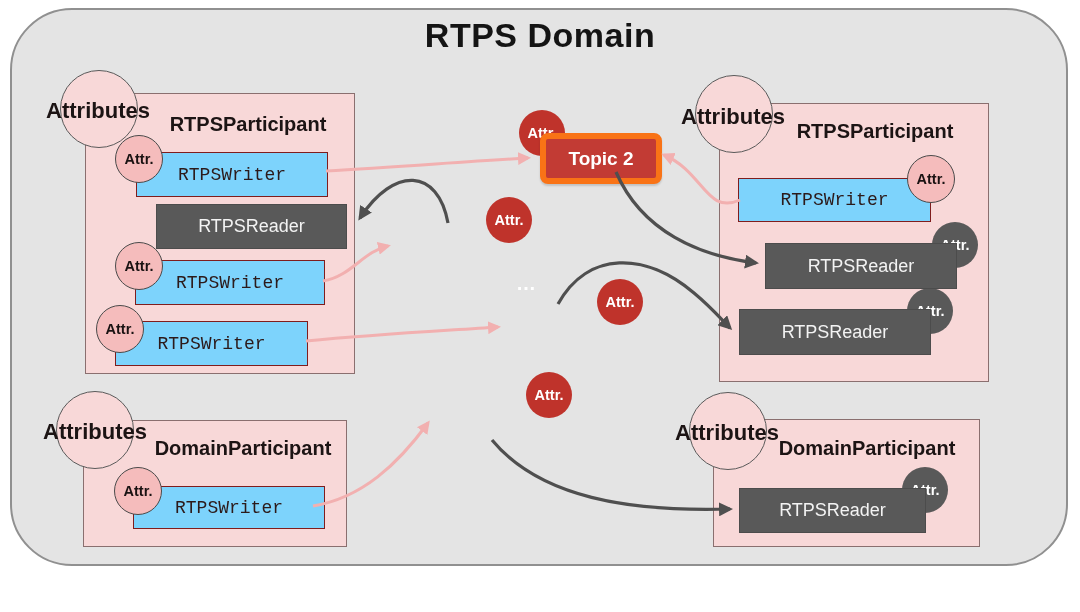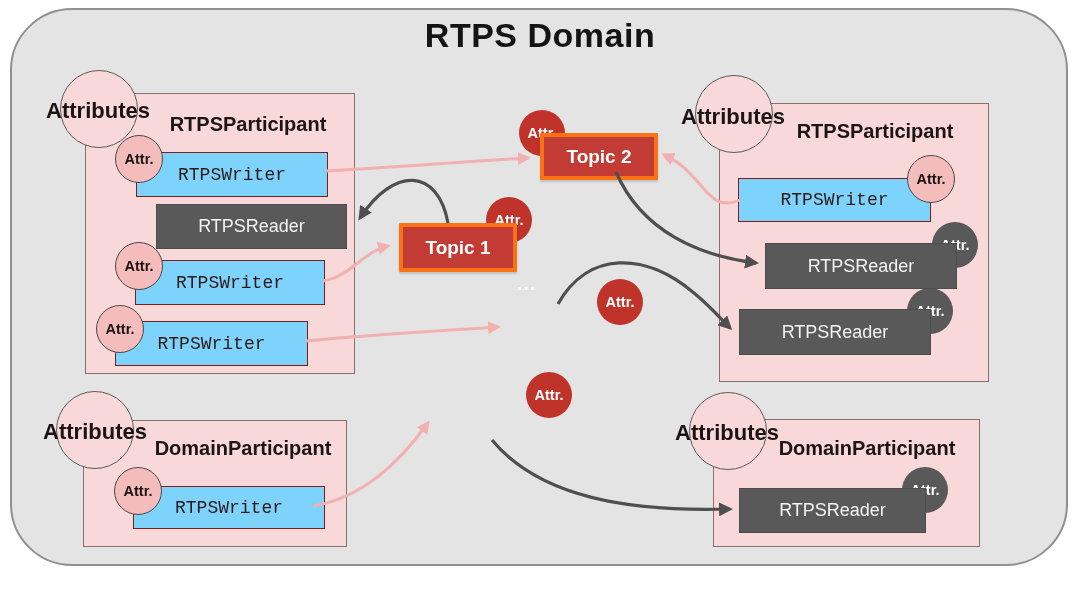--- a/index.html
+++ b/index.html
@@ -37,21 +37,21 @@
   .reader{background:#595959;color:#f3f3f3;border:1px solid #4c4c4c;}
   .attrc{
     position:absolute;width:46px;height:46px;border-radius:50%;
     display:flex;align-items:center;justify-content:center;
     font-size:14.5px;font-weight:bold;
   }
   .attrc.pink{background:#f5bcbc;border:1.5px solid #4a4a4a;color:#1a1212;z-index:4;}
   .attrc.dark{background:#595959;color:#ffffff;border:none;z-index:2;}
   .attrc.red{background:#bf332b;color:#ffffff;border:none;z-index:2;}
   .topic{
-    position:absolute;background:#c23b34;border:4px solid #f97316;border-radius:1px;
+    position:absolute;background:#c23b34;border:6px solid #f97316;border-radius:8px;
     color:#ffffff;font-size:19px;font-weight:bold;z-index:3;
     display:flex;align-items:center;justify-content:center;
     box-shadow:0 2px 2px rgba(0,0,0,0.15);
   }
   .ellipsis{
     position:absolute;color:#ffffff;font-size:20px;font-weight:bold;z-index:2;letter-spacing:2px;
   }
   .caption{
     position:absolute;left:0;top:582px;width:1080px;text-align:center;
     font-size:17px;font-style:italic;color:#2b2b2b;z-index:2;
@@ -106,21 +106,20 @@
 
   <div class="participant" style="left:713px;top:419px;width:265px;height:126px;"></div>
   <div class="bigcircle" style="left:689px;top:392px;"></div>
   <div class="biglabel" style="left:667px;top:420px;">Attributes</div>
   <div class="ptitle" style="left:767px;top:437px;width:200px;">DomainParticipant</div>
 
   <div class="attrc dark" style="left:902px;top:467px;">Attr.</div>
   <div class="node reader" style="left:739px;top:488px;width:185px;height:43px;">RTPSReader</div>
 
   <div class="attrc red" style="left:486px;top:197px;">Attr.</div>
-  <div class="topic" style="left:399px;top:223px;width:110px;height:41px;">Topic 1</div>
 
   <div class="attrc red" style="left:519px;top:110px;">Attr.</div>
   <div class="topic" style="left:540px;top:133px;width:110px;height:39px;">Topic 2</div>
 
   <div class="attrc red" style="left:597px;top:279px;">Attr.</div>
 
   <div class="attrc red" style="left:526px;top:372px;">Attr.</div>
 
   <div class="ellipsis" style="left:516px;top:272px;">…</div>
 

